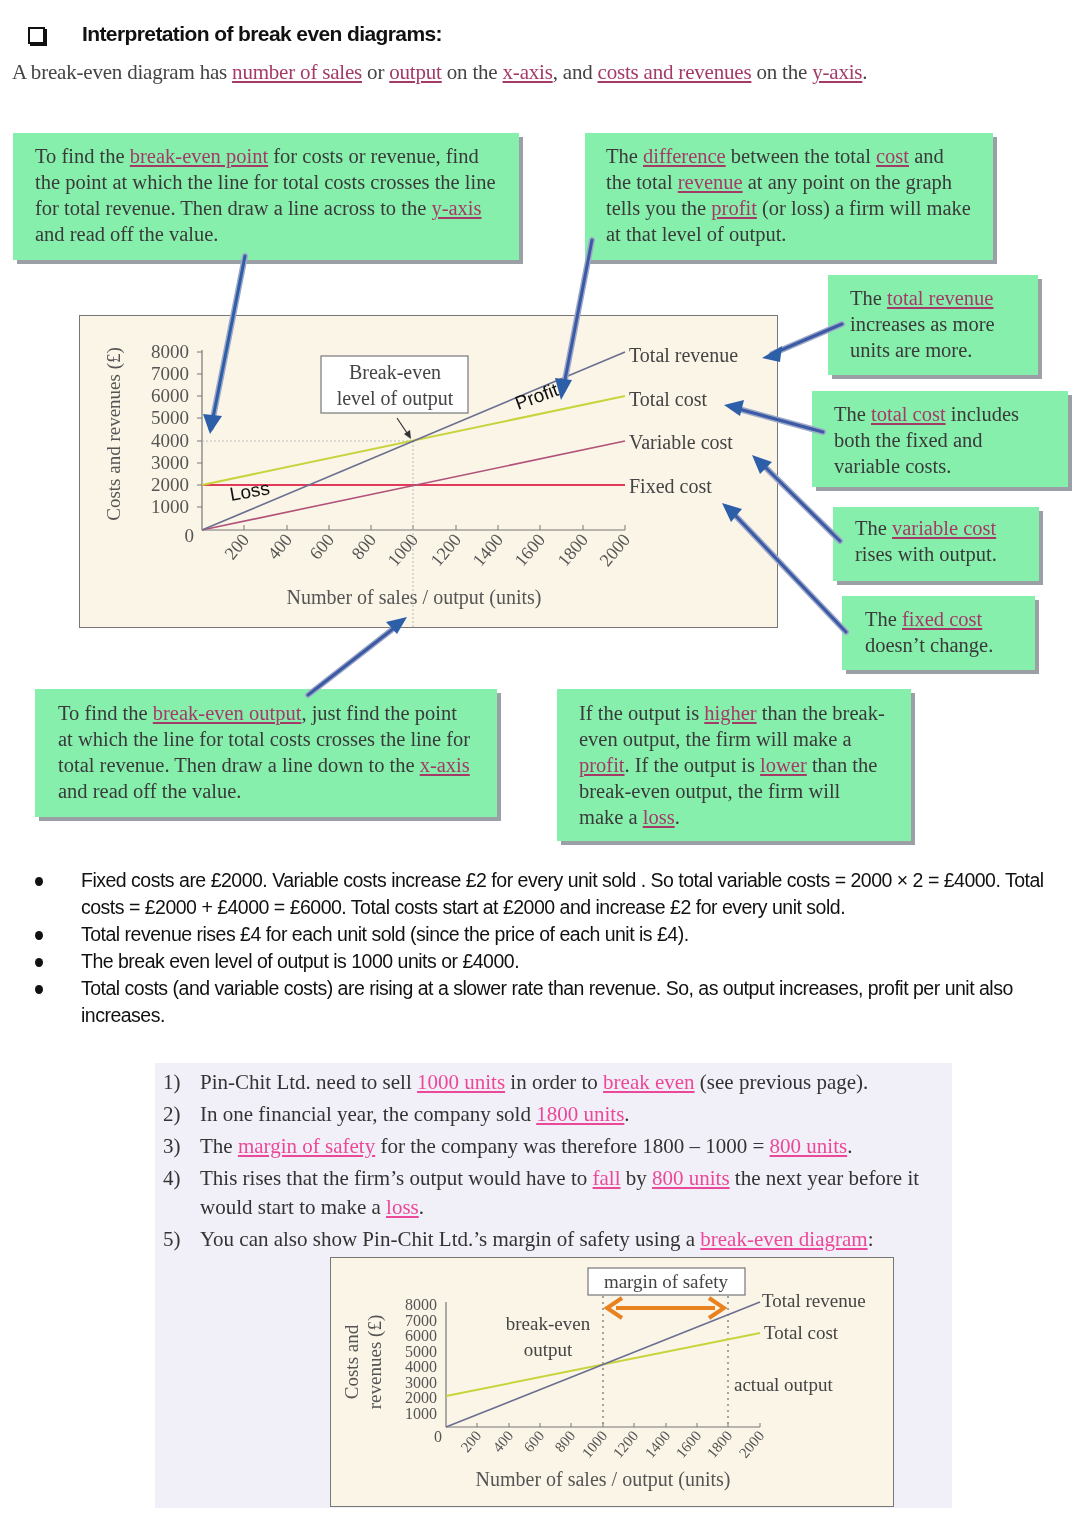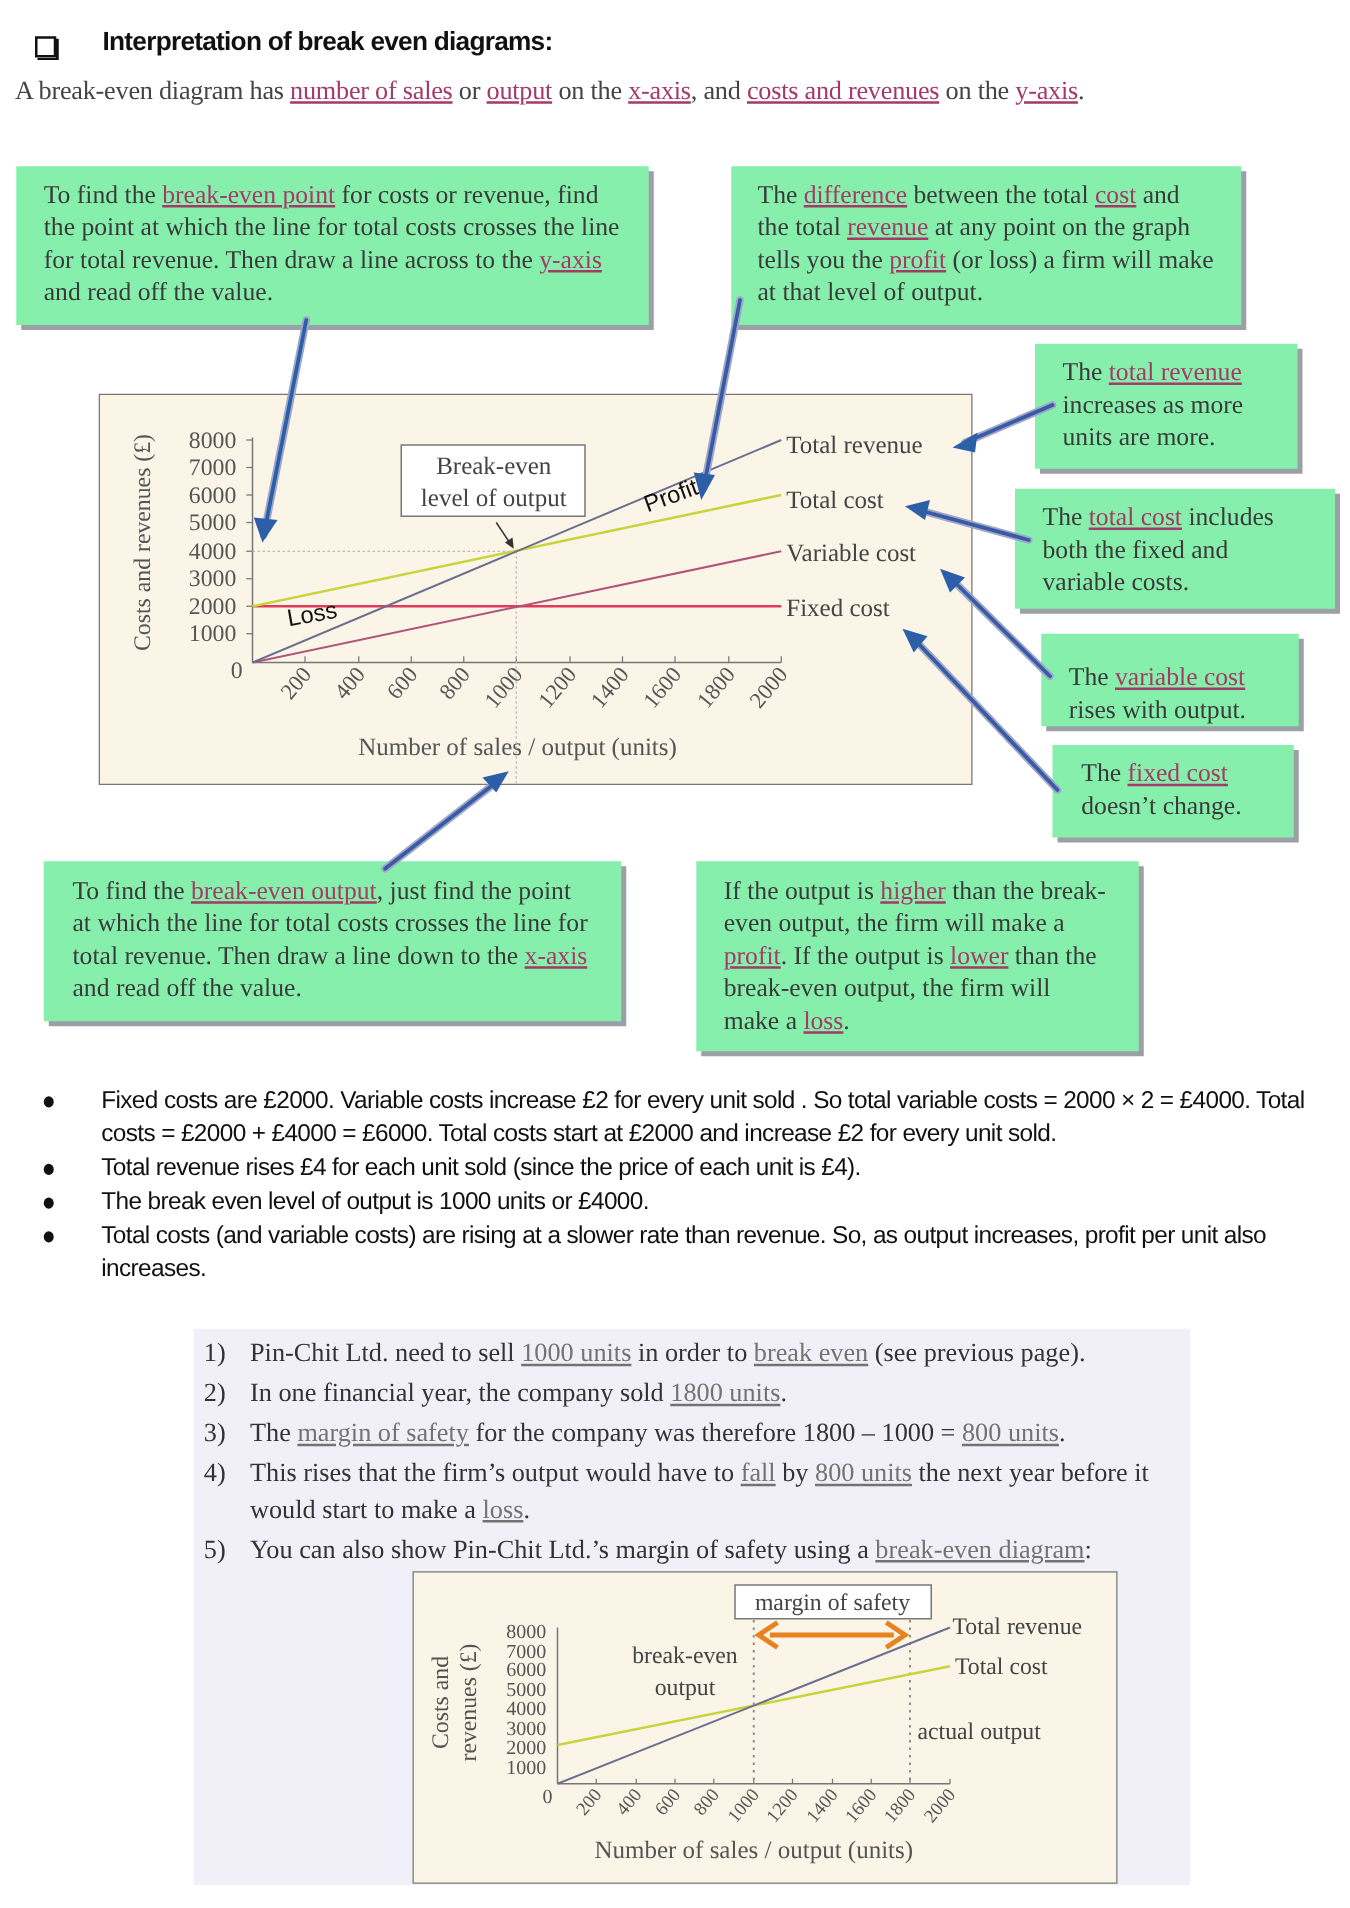--- a/index.html
+++ b/index.html
@@ -1,23 +1,23 @@
 <!DOCTYPE html>
 <html><head>
 <meta charset="utf-8">
 <style>
   html,body{margin:0;padding:0;background:#ffffff;}
   body{width:1080px;height:1526px;position:relative;overflow:hidden;font-family:"Liberation Sans",sans-serif;color:#222;}
   .abs{position:absolute;}
   .serif{font-family:"Liberation Serif","DejaVu Serif",serif;}
-  .heading{left:28px;top:22px;font-size:21px;font-weight:bold;letter-spacing:-0.6px;color:#111;display:flex;align-items:flex-end;}
+  .heading{left:28px;top:22px;font-size:21px;font-weight:bold;letter-spacing:-0.6px;color:#111;display:flex;align-items:center;}
   .checkbox{width:13px;height:13px;border:2px solid #111;box-shadow:2px 2px 0 #111;margin-right:37px;margin-top:2px;}
   .intro{left:12px;top:60px;font-size:21px;color:#444;letter-spacing:-0.2px;}
   .u{color:#a43a68;text-decoration:underline;text-decoration-color:#a43a68;}
-  .ub{color:#737373;text-decoration:underline;}
+  .ub{color:#ec4899;text-decoration:underline;}
   .box{background:#86efac;box-shadow:4px 4px 0 #9aa0a6;color:#3a3a3a;font-size:20.5px;line-height:26px;padding:12px 20px;box-sizing:border-box;}
   .chart-frame{background:#fbf5e8;border:1.5px solid #777;box-sizing:border-box;}
   .bullets{left:30px;top:867px;width:1040px;font-size:19.5px;line-height:27px;letter-spacing:-0.5px;color:#111;}
   .bullets ul{margin:0;padding:0;list-style:none;}
   .bullets li{position:relative;padding-left:51px;}
   .bullets li::before{content:"";position:absolute;left:5px;top:10px;width:8px;height:9px;border-radius:50%;background:#111;}
   .steps-panel{left:155px;top:1063px;width:797px;height:445px;background:#f1f0f8;}
   .steps{left:163px;top:1068px;font-size:21px;line-height:29px;color:#333;}
   .steps .row{display:flex;margin-bottom:3px;}
   .steps .num{width:37px;flex:none;}
@@ -44,21 +44,21 @@
 </div>
 
 <div class="abs box serif" style="left:828px;top:275px;width:210px;height:100px;padding:10px 22px;">
   <span>The </span><span class="u">total revenue</span><span> increases as more units are more.</span>
 </div>
 
 <div class="abs box serif" style="left:812px;top:391px;width:256px;height:96px;padding:10px 22px;">
   <span>The </span><span class="u">total cost</span><span> includes both the fixed and variable costs.</span>
 </div>
 
-<div class="abs box serif" style="left:833px;top:507px;width:206px;height:74px;padding:22px 22px;">
+<div class="abs box serif" style="left:833px;top:507px;width:206px;height:74px;padding:8px 22px;">
   <span>The </span><span class="u">variable cost</span><span> rises with output.</span>
 </div>
 
 <div class="abs box serif" style="left:842px;top:596px;width:193px;height:74px;padding:10px 23px;">
   <span>The </span><span class="u">fixed cost</span><span> doesn’t change.</span>
 </div>
 
 <div class="abs box serif" style="left:35px;top:689px;width:462px;height:128px;padding:11px 23px;">
   <span>To find the </span><span class="u">break-even output</span><span>, just find the point at which the line for total costs crosses the line for total revenue.  Then draw a line down to the </span><span class="u">x-axis</span><span> and read off the value.</span>
 </div>

